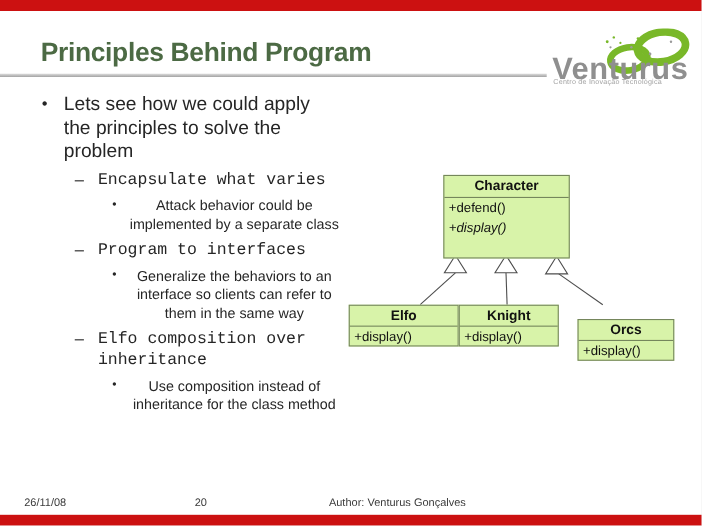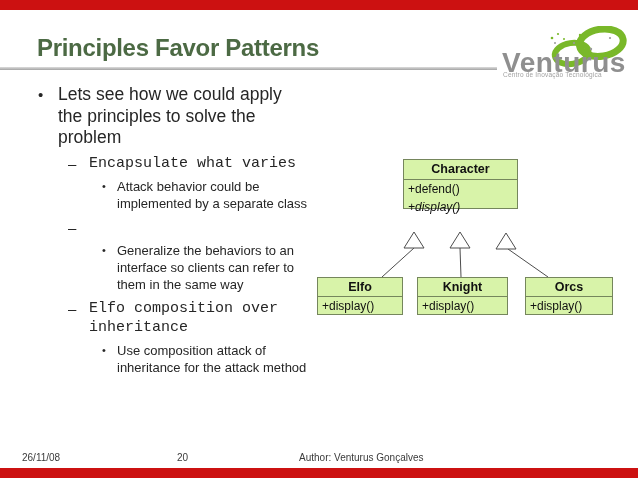--- a/index.html
+++ b/index.html
@@ -34,57 +34,57 @@
   .b-item{display:flex;align-items:flex-start;}
   .b-item .mark{flex:none;}
   .lvl1{font-size:17.5px;line-height:21.5px;margin-bottom:5px;}
   .lvl1 .mark{width:20px;font-size:15px;}
   .lvl1 .txt{width:232px;}
   .lvl2{font-size:15px;line-height:19px;margin-left:30px;margin-bottom:5px;}
   .lvl2 .mark{width:21px;}
   .lvl2 .txt{width:214px;font-family:Liberation Mono, monospace;}
   .lvl3{font-size:13px;line-height:17px;margin-left:64px;margin-bottom:6px;}
   .lvl3 .mark{width:15px;font-size:11px;}
-  .lvl3 .txt{width:192px;}
+  .lvl3 .txt{width:192px;text-align:center;}
 
   
   .uml-connectors{position:absolute;left:300px;top:150px;width:338px;height:180px;}
   .uml-box{
     position:absolute;background:#d8f3a9;border:1px solid #75865c;
     color:#111;box-sizing:border-box;
   }
   .uml-box .hd{
     font-weight:bold;text-align:center;font-size:12.5px;
     border-bottom:1px solid #75865c;
   }
   .uml-box .mth{font-size:12px;padding-left:4px;}
-  .box-character{left:403px;top:159px;width:115px;height:50px;}
+  .box-character{left:403px;top:159px;width:115px;height:76px;}
   .box-character .hd{height:19px;line-height:19px;}
   .box-character .mth{line-height:15.5px;padding-top:2px;}
   .sub .hd{height:18px;line-height:18px;}
   .sub .mth{line-height:16px;padding-top:1px;}
-  .box-elfo{left:317px;top:277px;width:86px;height:38px;}
+  .box-elfo{left:317px;top:277px;width:100px;height:38px;}
   .box-knight{left:417px;top:277px;width:91px;height:38px;}
-  .box-orcs{left:525px;top:277px;width:88px;height:38px;}
+  .box-orcs{left:525px;top:290px;width:88px;height:38px;}
   .italic{font-style:italic;}
 
   
   .footer-text{position:absolute;top:452px;font-size:10px;color:#3a3a3a;}
   .f-date{left:22px;}
   .f-page{left:177px;}
   .f-author{left:299px;}
 </style>
 </head>
 <body>
 
 <div class="slide">
 
   <div class="bar top"></div>
 
-  <div class="page-title">Principles Favor Patterns</div>
+  <div class="page-title">Principles Behind Program</div>
   <div class="title-rule"></div>
 
   <div class="logo">
     <svg class="logo-swoosh" width="86" height="44" viewBox="0 0 86 44">
       <g transform="rotate(-9 43 22)" fill="none" stroke="#79b829">
         <ellipse cx="27" cy="25" rx="17" ry="10.5" stroke-width="6"></ellipse>
         <ellipse cx="58" cy="19" rx="22" ry="13.5" stroke-width="7"></ellipse>
       </g>
       <g fill="#79b829">
         <circle cx="8" cy="12" r="1.3"></circle>
@@ -111,32 +111,33 @@
     <div class="b-item lvl2">
       <span class="mark">–</span>
       <span class="txt">Encapsulate what varies</span>
     </div>
     <div class="b-item lvl3">
       <span class="mark">•</span>
       <span class="txt">Attack behavior could be implemented by a separate class</span>
     </div>
     <div class="b-item lvl2">
       <span class="mark">–</span>
+      <span class="txt">Program to interfaces</span>
     </div>
     <div class="b-item lvl3">
       <span class="mark">•</span>
       <span class="txt">Generalize the behaviors to an interface so clients can refer to them in the same way</span>
     </div>
     <div class="b-item lvl2">
       <span class="mark">–</span>
       <span class="txt">Elfo composition over inheritance</span>
     </div>
     <div class="b-item lvl3">
       <span class="mark">•</span>
-      <span class="txt">Use composition attack of inheritance for the attack method</span>
+      <span class="txt">Use composition instead of inheritance for the class method</span>
     </div>
   </div>
 
   <svg class="uml-connectors" viewBox="0 0 338 180">
     <g stroke="#4d4d4d" stroke-width="1" fill="none">
       <line x1="114" y1="98" x2="82" y2="127"></line>
       <line x1="160" y1="98" x2="161" y2="127"></line>
       <line x1="208" y1="99" x2="248" y2="127"></line>
     </g>
     <g stroke="#4d4d4d" stroke-width="1" fill="#ffffff">

